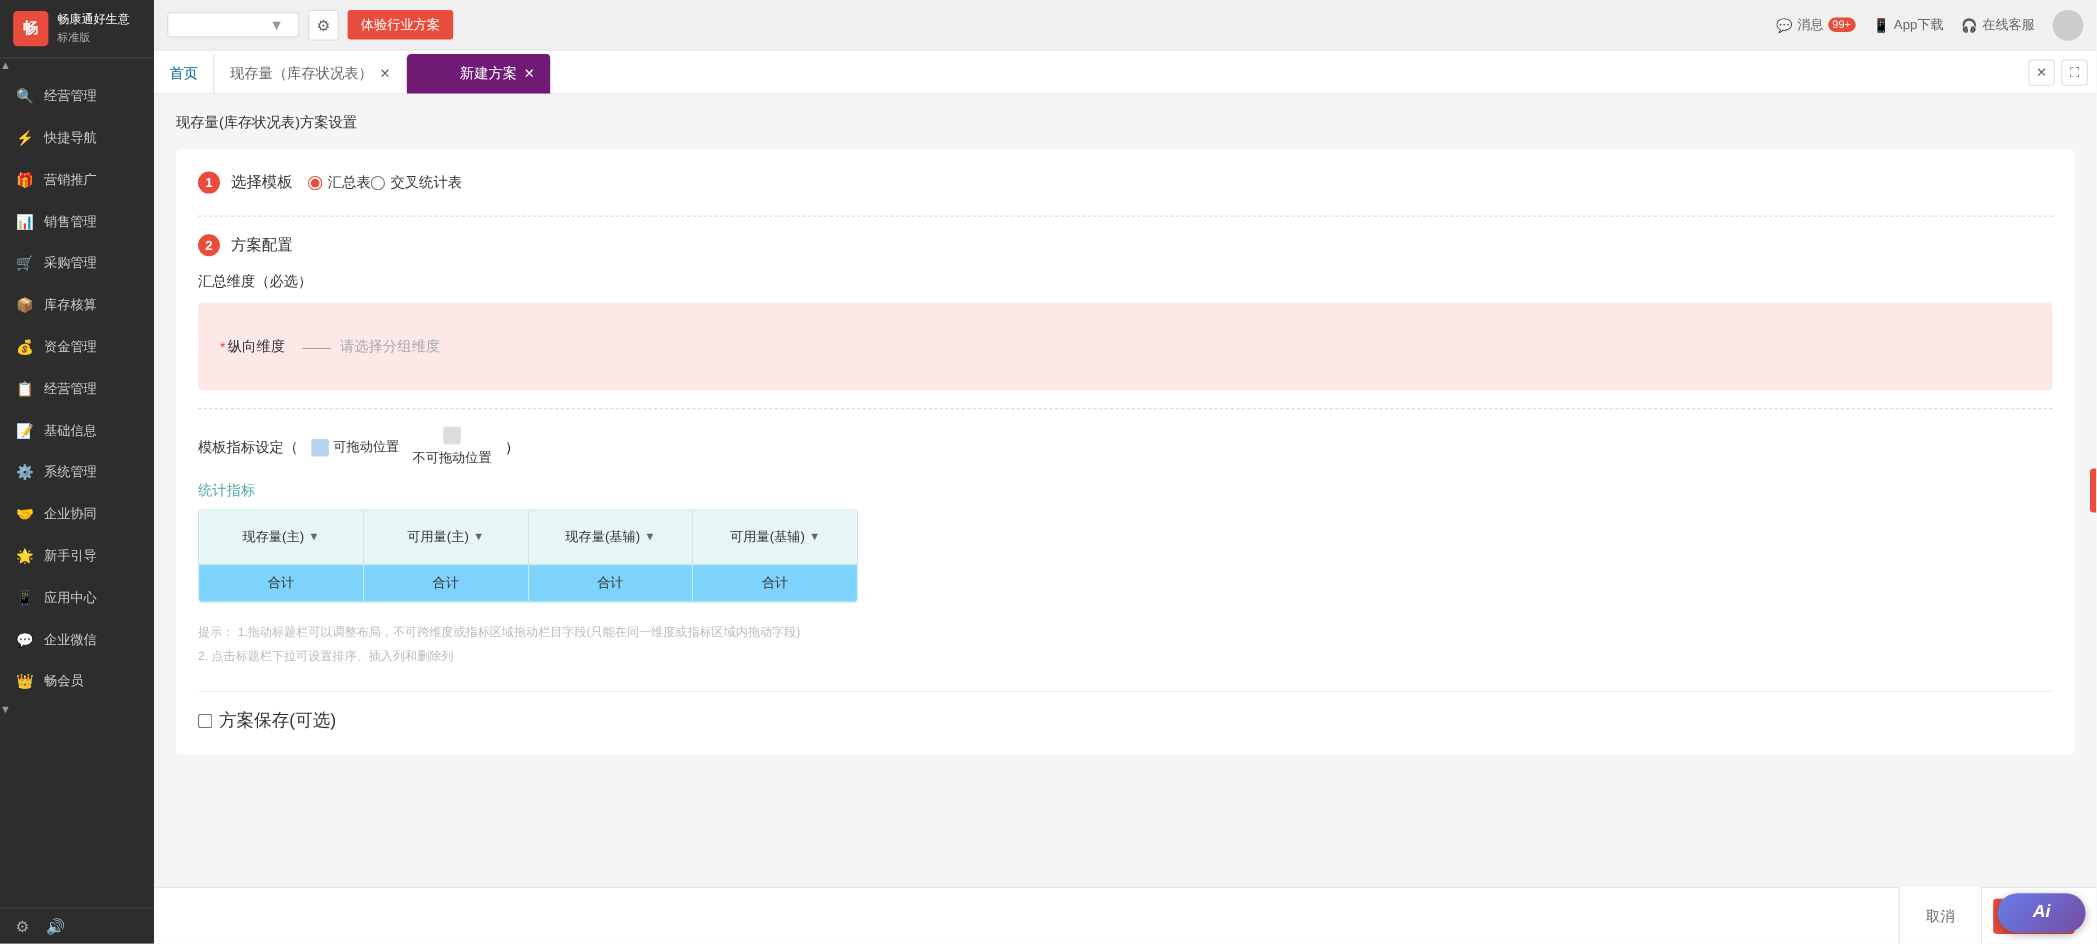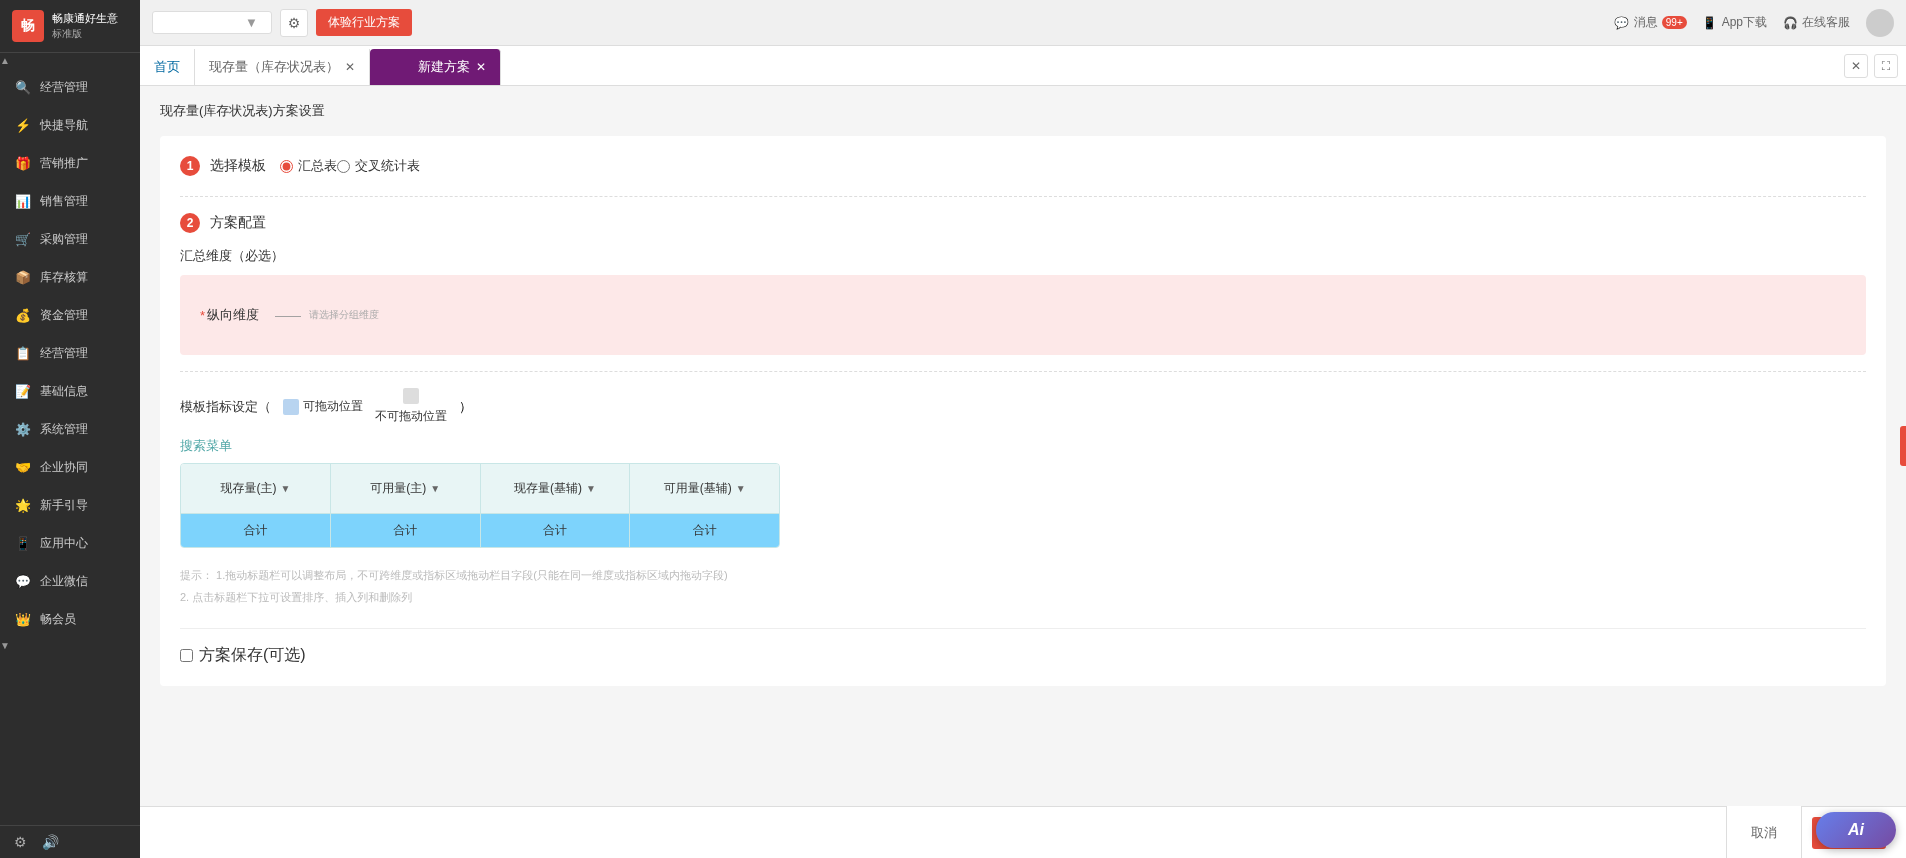--- a/index.html
+++ b/index.html
@@ -175,21 +175,21 @@
       background: #fde8e8;
       border-radius: 4px;
       padding: 20px;
       min-height: 80px;
       display: flex;
       align-items: center;
     }
     .dimension-required { color: #e74c3c; margin-right: 2px; }
     .dimension-vertical { color: #333; margin-right: 8px; }
     .dimension-dash { color: #999; margin: 0 8px; }
-    .dimension-placeholder { color: #aaa; font-size: 10px; }
+    .dimension-placeholder { color: #aaa; font-size: 13px; }
 
     
     .template-indicator-row {
       display: flex; align-items: center; gap: 12px; margin: 16px 0 12px;
     }
     .indicator-label { font-size: 13px; color: #333; }
     .indicator-draggable {
       display: flex; align-items: center; gap: 4px; font-size: 12px; color: #333;
     }
     .indicator-box-blue {
@@ -482,21 +482,21 @@
             <span>可拖动位置</span>
           </div>
           <div class="indicator-non-draggable">
             <div class="indicator-box-gray"></div>
             <span>不可拖动位置</span>
           </div>
           <span>）</span>
         </div>
 
         <div class="stats-section">
-          <div class="stats-title">搜索菜单</div>
+          <div class="stats-title">统计指标</div>
           <div class="stats-table">
             <div class="stats-table-header">
               <div class="stats-col">
                 <span>现存量(主)</span>
                 <span class="col-chevron">▼</span>
               </div>
               <div class="stats-col">
                 <span>可用量(主)</span>
                 <span class="col-chevron">▼</span>
               </div>

